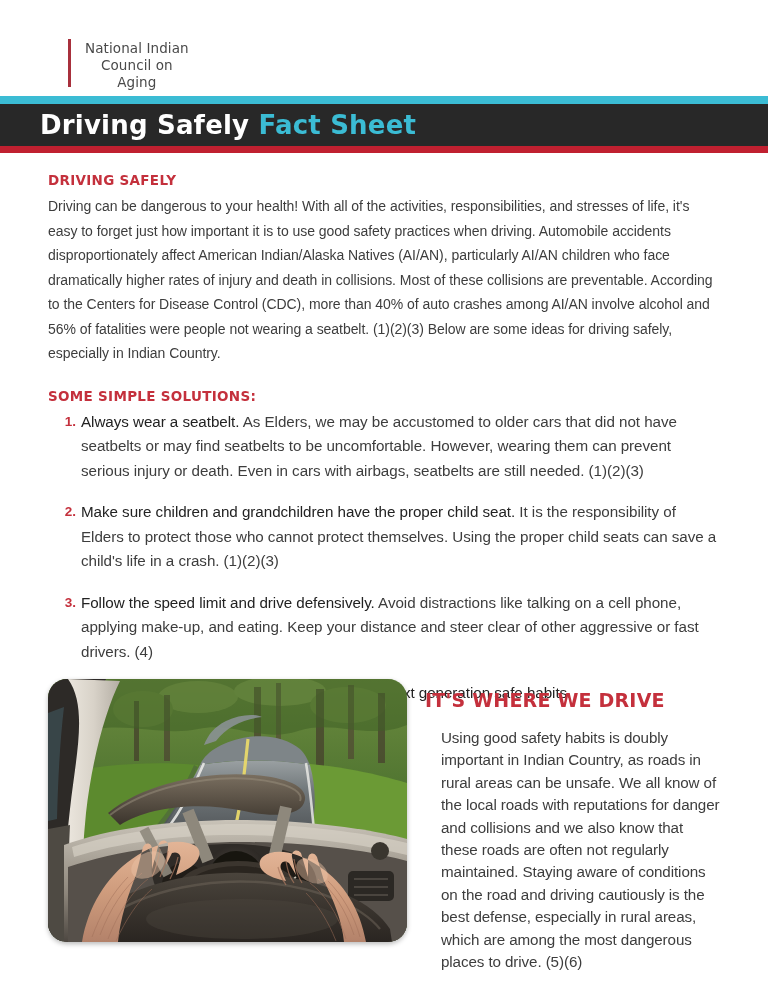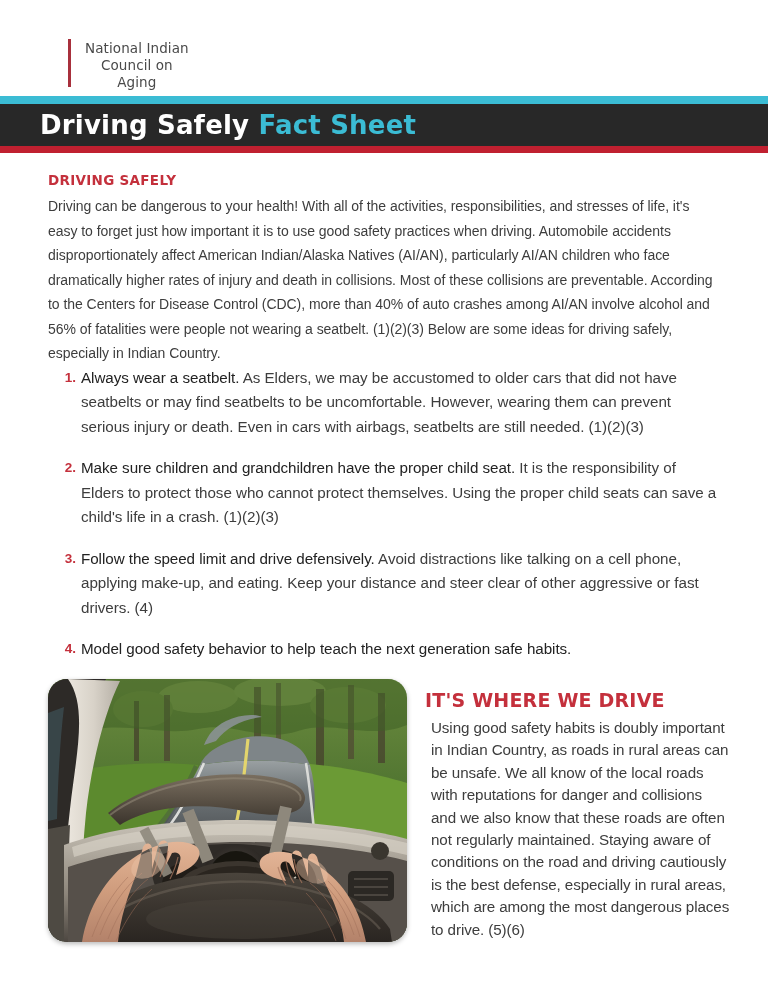--- a/index.html
+++ b/index.html
@@ -192,21 +192,21 @@
     color: #c4303c;
     font-weight: 700;
     font-size: 19px;
     letter-spacing: 0.2px;
     margin: 0 0 0 0;
     font-family: "DejaVu Sans", sans-serif;
   }
   .rc-body {
     font-size: 15.2px;
     line-height: 22.4px;
-    margin: 6px;
+    margin: 16px;
     color: #3d3d3d;
     letter-spacing: -0.1px;
   }
 </style>
 </head>
 <body>
 
 <div class="logo-block">
   <div class="logo-divider"></div>
   <div class="logo-tagline">
@@ -222,20 +222,21 @@
 <div class="header-title">
   <span class="title-white">Driving Safely</span>
   <span class="title-cyan">Fact Sheet</span>
 </div>
 
 <div class="content">
 
   <div class="sec-head">DRIVING SAFELY</div>
   <p class="intro-p">Driving can be dangerous to your health! With all of the activities, responsibilities, and stresses of life, it's easy to forget just how important it is to use good safety practices when driving. Automobile accidents disproportionately affect American Indian/Alaska Natives (AI/AN), particularly AI/AN children who face dramatically higher rates of injury and death in collisions. Most of these collisions are preventable. According to the Centers for Disease Control (CDC), more than 40% of auto crashes among AI/AN involve alcohol and 56% of fatalities were people not wearing a seatbelt. (1)(2)(3) Below are some ideas for driving safely, especially in Indian Country.</p>
 
+  <div class="sec-head-2">SOME SIMPLE SOLUTIONS:</div>
 
   <ul class="sol-list">
     <li class="sol-item">
       <span class="sol-num">1.</span><span class="sol-lead">Always wear a seatbelt.</span><span> As Elders, we may be accustomed to older cars that did not have seatbelts or may find seatbelts to be uncomfortable. However, wearing them can prevent serious injury or death. Even in cars with airbags, seatbelts are still needed. (1)(2)(3)</span>
     </li>
     <li class="sol-item">
       <span class="sol-num">2.</span><span class="sol-lead">Make sure children and grandchildren have the proper child seat.</span><span> It is the responsibility of Elders to protect those who cannot protect themselves. Using the proper child seats can save a child's life in a crash. (1)(2)(3)</span>
     </li>
     <li class="sol-item">
       <span class="sol-num">3.</span><span class="sol-lead">Follow the speed limit and drive defensively.</span><span> Avoid distractions like talking on a cell phone, applying make-up, and eating. Keep your distance and steer clear of other aggressive or fast drivers. (4)</span>

